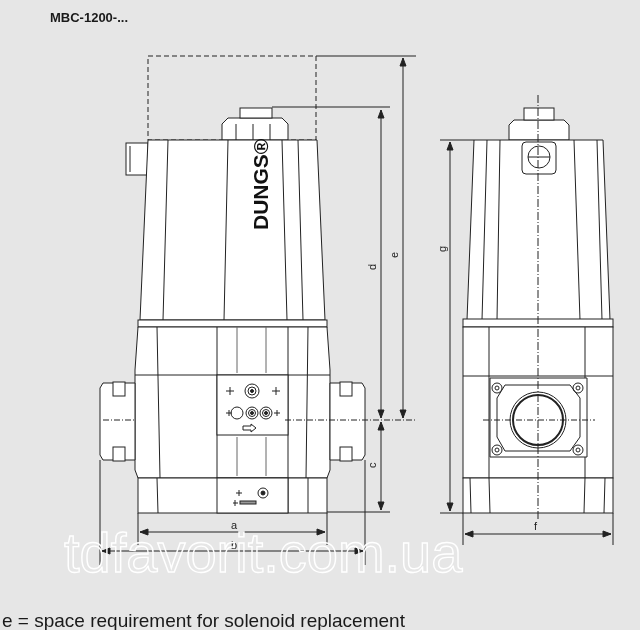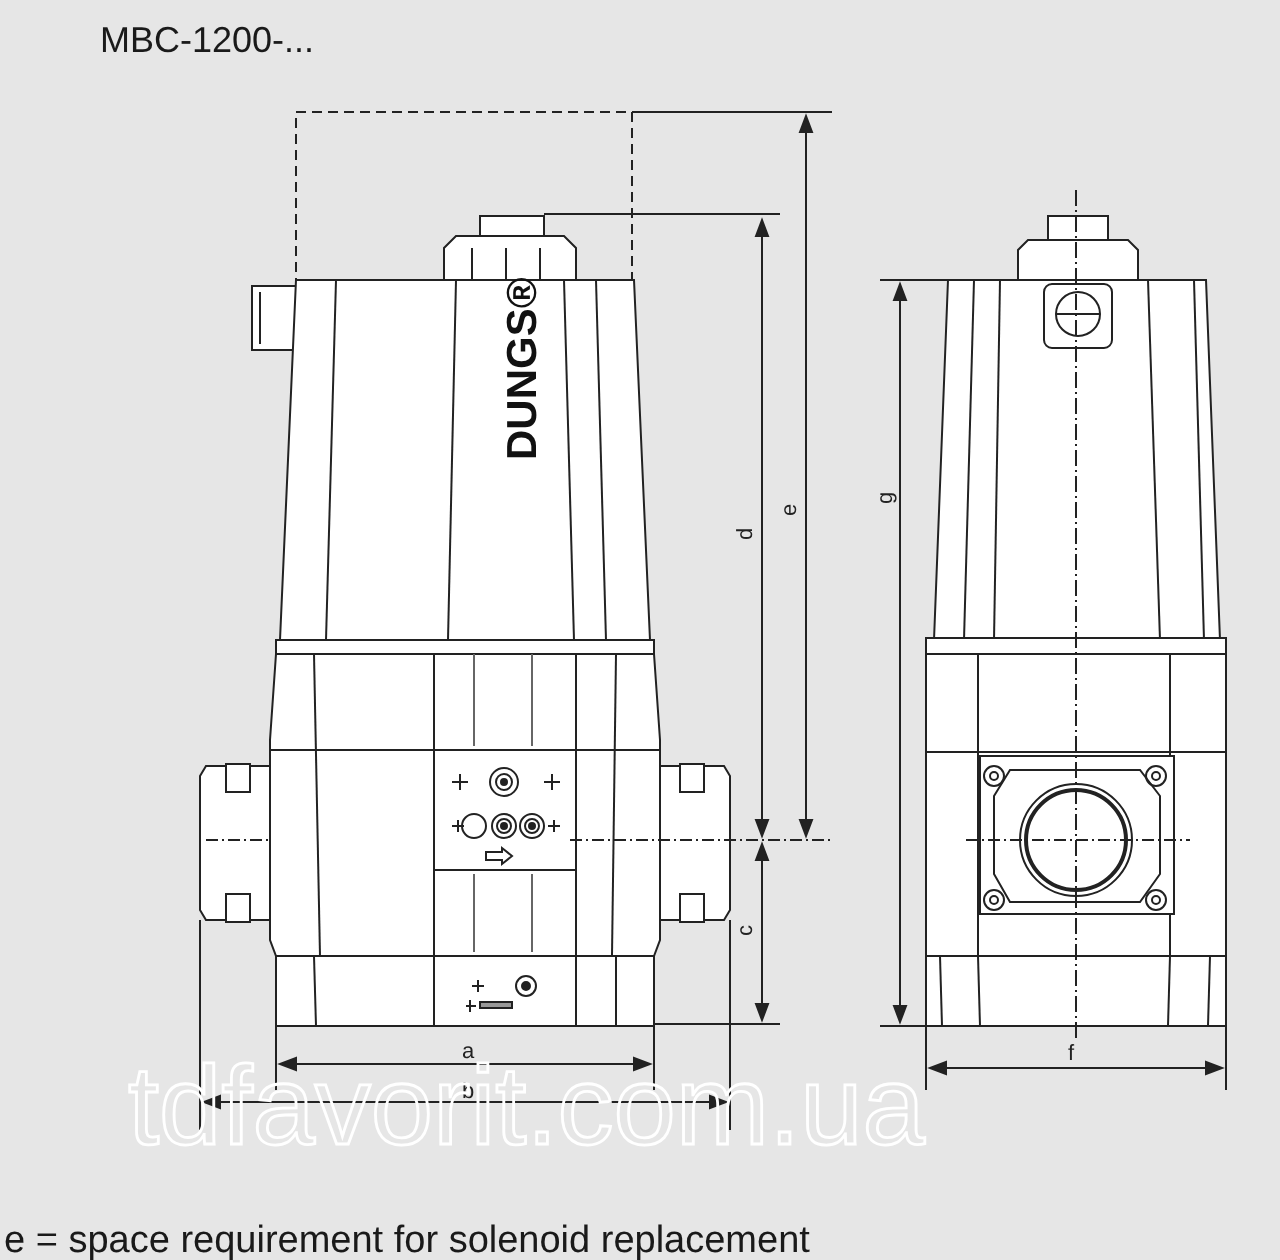--- a/index.html
+++ b/index.html
@@ -1,18 +1,18 @@
 <!DOCTYPE html>
 <html><head>
 <meta charset="utf-8">
 <style>
   html, body { margin:0; padding:0; }
   body { width:640px; height:630px; background:#e6e6e6; position:relative; overflow:hidden;
          font-family:"Liberation Sans", sans-serif; }
-  .title { position:absolute; left:2px; top:10px; font-size:18px; font-weight:normal; color:#1a1a1a;padding-left:48px; }
+  .title { position:absolute; left:2px; top:10px; font-size:13px; font-weight:bold; color:#1a1a1a;padding-left:48px; }
   .footnote { position:absolute; left:2px; top:610px; font-size:19px; color:#1a1a1a;text-align:center; }
   svg.drawing { position:absolute; left:0; top:0; }
   .dim { font-family:"Liberation Sans", sans-serif; font-size:11px; fill:#222; }
   .wm { font-family:"Liberation Sans", sans-serif; font-size:56px; fill:none; stroke:#ffffff; stroke-width:1.4; }
 </style>
 </head>
 <body>
 
 <div class="title">MBC-1200-...</div>
 

